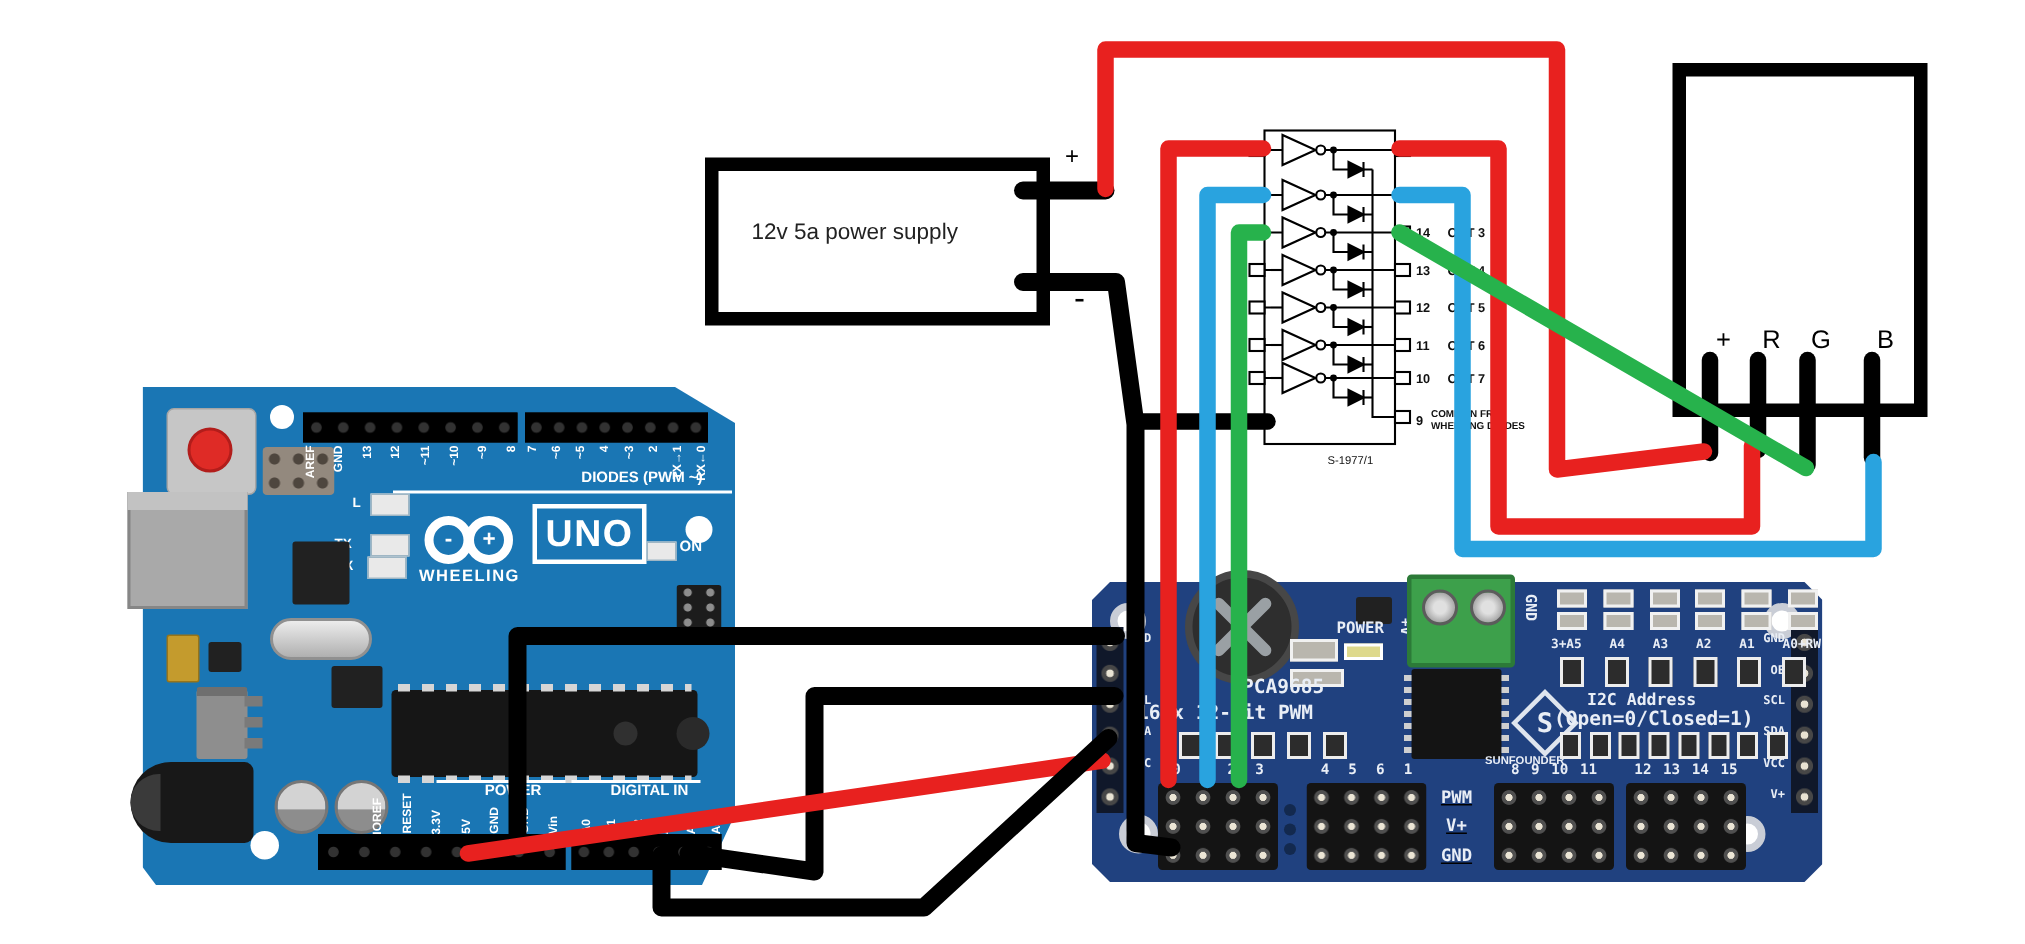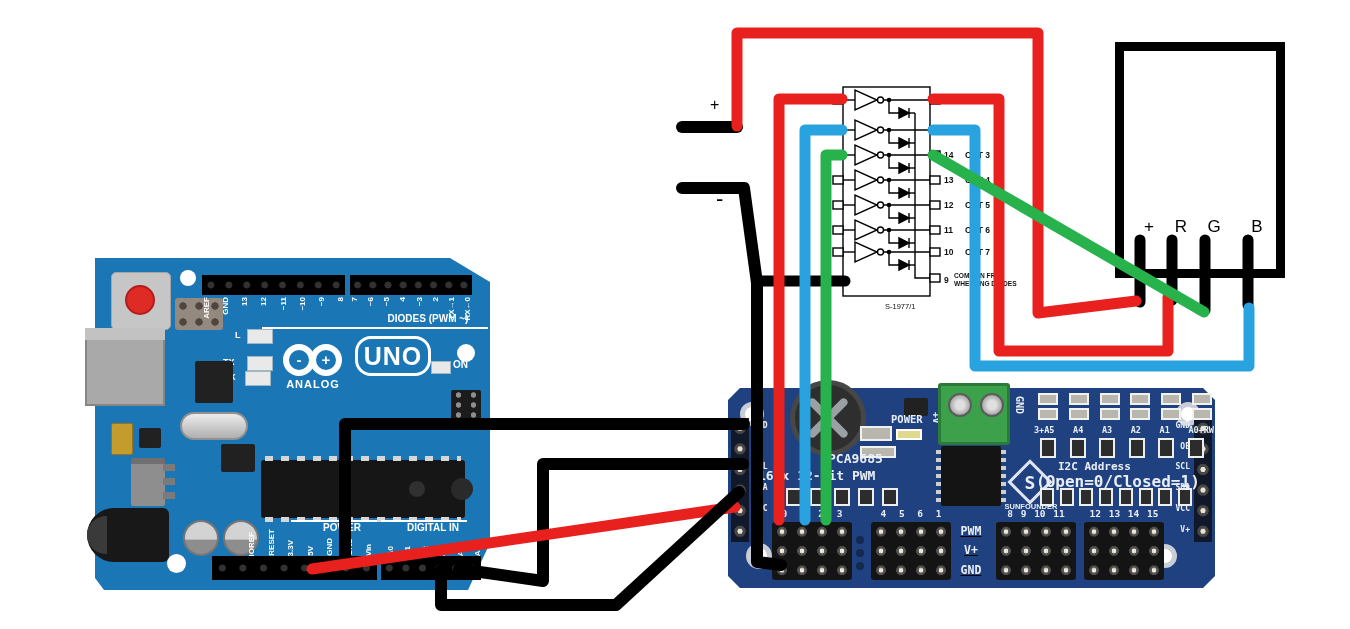--- a/index.html
+++ b/index.html
@@ -88,23 +88,23 @@
     <div class="abs led" style="left:152px;top:71px;width:24px;height:13px;"></div>
     <span class="abs" style="left:128px;top:99px;font:bold 9px 'Liberation Sans',sans-serif;color:#fff;">TX</span>
     <div class="abs led" style="left:152px;top:98px;width:24px;height:13px;"></div>
     <span class="abs" style="left:128px;top:114px;font:bold 9px 'Liberation Sans',sans-serif;color:#fff;">RX</span>
     <div class="abs led" style="left:150px;top:113px;width:24px;height:13px;"></div>
 
     <div class="abs blackic" style="left:100px;top:103px;width:38px;height:42px;"></div>
 
     <div class="abs" style="left:188px;top:86px;width:32px;height:32px;border:6px solid #fff;border-radius:50%;box-sizing:border-box;text-align:center;font:bold 15px 'Liberation Sans',sans-serif;color:#fff;line-height:20px;"><span>-</span></div>
     <div class="abs" style="left:215px;top:86px;width:32px;height:32px;border:6px solid #fff;border-radius:50%;box-sizing:border-box;text-align:center;font:bold 15px 'Liberation Sans',sans-serif;color:#fff;line-height:20px;"><span>+</span></div>
-    <div class="abs" style="left:182px;top:120px;width:72px;text-align:center;font:bold 11px 'Liberation Sans',sans-serif;letter-spacing:1px;color:#fff;">ANALOG</div>
-
-    <div class="abs" style="left:260px;top:78px;width:76px;height:40px;border:3px solid #fff;border-radius:16px;box-sizing:border-box;text-align:center;font:bold 25px 'Liberation Sans',sans-serif;letter-spacing:1px;color:#fff;line-height:34px;">UNO</div>
+    <div class="abs" style="left:182px;top:120px;width:72px;text-align:center;font:bold 11px 'Liberation Sans',sans-serif;letter-spacing:1px;color:#fff;">WHEELING</div>
+
+    <div class="abs" style="left:260px;top:78px;width:76px;height:40px;border:3px solid #fff;border-radius:0;box-sizing:border-box;text-align:center;font:bold 25px 'Liberation Sans',sans-serif;letter-spacing:1px;color:#fff;line-height:34px;">UNO</div>
 
     <div class="abs led" style="left:336px;top:103px;width:18px;height:11px;"></div>
     <span class="abs" style="left:358px;top:101px;font:bold 10px 'Liberation Sans',sans-serif;color:#fff;">ON</span>
 
     <div class="abs" style="left:356px;top:132px;width:30px;height:30px;background:#1c1c1c;border-radius:2px;
         background-image:radial-gradient(circle at 50% 50%,#8d8d8d 0 2.4px,transparent 3px);background-size:15px 10px;"></div>
 
     <div class="abs hole" style="left:362px;top:86px;width:18px;height:18px;"></div>
 
     <div class="abs" style="left:-10px;top:70px;width:80px;height:78px;background:#a9a9a9;border:2px solid #868686;box-sizing:border-box;"></div>
@@ -148,20 +148,23 @@
       <span class="vlabel">A2</span>
       <span class="vlabel">A3</span>
       <span class="vlabel">A4</span>
       <span class="vlabel">A5</span>
     </div>
     <div class="abs pinstrip" style="left:117px;top:298px;width:165px;height:24px;background-size:20.6px 24px;"></div>
     <div class="abs pinstrip" style="left:286px;top:298px;width:100px;height:24px;background-size:16.6px 24px;"></div>
     <div class="abs hole" style="left:72px;top:296px;width:19px;height:19px;"></div>
   </div>
 
+  <div class="abs outlinebox complayer" style="left:470px;top:105px;width:230px;height:112px;">
+    <div class="abs" style="left:22px;top:32px;font:15px 'Liberation Sans',sans-serif;color:#222;">12v 5a power supply</div>
+  </div>
   <div class="abs" style="left:710px;top:96px;font:16px 'Liberation Sans',sans-serif;color:#000;z-index:7;">+</div>
   <div class="abs" style="left:716px;top:186px;font:22px 'Liberation Sans',sans-serif;color:#000;z-index:7;">-</div>
 
   <svg class="abs complayer" style="left:815px;top:80px;" width="235" height="240" viewBox="0 0 235 240">
     <g stroke="#000" stroke-width="1.4" fill="#fff">
       <rect x="28" y="7" width="87" height="209"></rect>
 
       <path d="M100,33 V198 H115" fill="none"></path>
 
       <g id="rows" fill="#fff">
@@ -321,21 +324,21 @@
     <div class="abs silk" style="left:30px;top:80px;font-size:13px;">16 x 12-bit PWM</div>
 
     <div class="abs" style="left:213px;top:58px;width:60px;height:60px;background:#141414;border-radius:2px;">
       <div class="abs" style="left:-5px;top:4px;width:5px;bottom:4px;background-image:repeating-linear-gradient(180deg,#cfcfcf 0 4px,transparent 4px 8px);"></div>
       <div class="abs" style="right:-5px;top:4px;width:5px;bottom:4px;background-image:repeating-linear-gradient(180deg,#cfcfcf 0 4px,transparent 4px 8px);"></div>
     </div>
 
     <div class="abs" style="left:286px;top:78px;width:32px;height:32px;border:3px solid #dfe5ee;box-sizing:border-box;transform:rotate(45deg);display:flex;align-items:center;justify-content:center;">
       <span class="silk" style="transform:rotate(-45deg);font-size:18px;">S</span>
     </div>
-    <div class="abs silk" style="left:262px;top:114px;width:82px;text-align:center;font-size:7.5px;font-family:'Liberation Sans',sans-serif;">SUNFOUNDER</div>
+    <div class="abs silk" style="left:262px;top:114px;width:82px;font-size:7.5px;font-family:'Liberation Sans',sans-serif;">SUNFOUNDER</div>
 
     <div class="abs" style="left:310px;top:5px;width:174px;display:flex;justify-content:space-between;">
       <div class="smdres" style="width:20px;height:12px;"></div>
         <div class="smdres" style="width:20px;height:12px;"></div>
         <div class="smdres" style="width:20px;height:12px;"></div>
         <div class="smdres" style="width:20px;height:12px;"></div>
         <div class="smdres" style="width:20px;height:12px;"></div>
         <div class="smdres" style="width:20px;height:12px;"></div>
     </div>
     <div class="abs" style="left:310px;top:20px;width:174px;display:flex;justify-content:space-between;">
@@ -356,21 +359,21 @@
     </div>
     <div class="abs" style="left:312px;top:50px;width:164px;display:flex;justify-content:space-between;">
       <div class="smdark" style="width:16px;height:20px;"></div>
         <div class="smdark" style="width:16px;height:20px;"></div>
         <div class="smdark" style="width:16px;height:20px;"></div>
         <div class="smdark" style="width:16px;height:20px;"></div>
         <div class="smdark" style="width:16px;height:20px;"></div>
         <div class="smdark" style="width:16px;height:20px;"></div>
     </div>
     <div class="abs silk" style="left:330px;top:72px;font-size:11px;">I2C Address</div>
-    <div class="abs silk" style="left:308px;top:84px;font-size:16px;">(Open=0/Closed=1)</div>
+    <div class="abs silk" style="left:308px;top:84px;font-size:13px;">(Open=0/Closed=1)</div>
     <div class="abs" style="left:312px;top:100px;width:152px;display:flex;justify-content:space-between;">
       <div class="smdark" style="width:14px;height:18px;"></div>
         <div class="smdark" style="width:14px;height:18px;"></div>
         <div class="smdark" style="width:14px;height:18px;"></div>
         <div class="smdark" style="width:14px;height:18px;"></div>
         <div class="smdark" style="width:14px;height:18px;"></div>
         <div class="smdark" style="width:14px;height:18px;"></div>
         <div class="smdark" style="width:14px;height:18px;"></div>
         <div class="smdark" style="width:14px;height:18px;"></div>
     </div>

